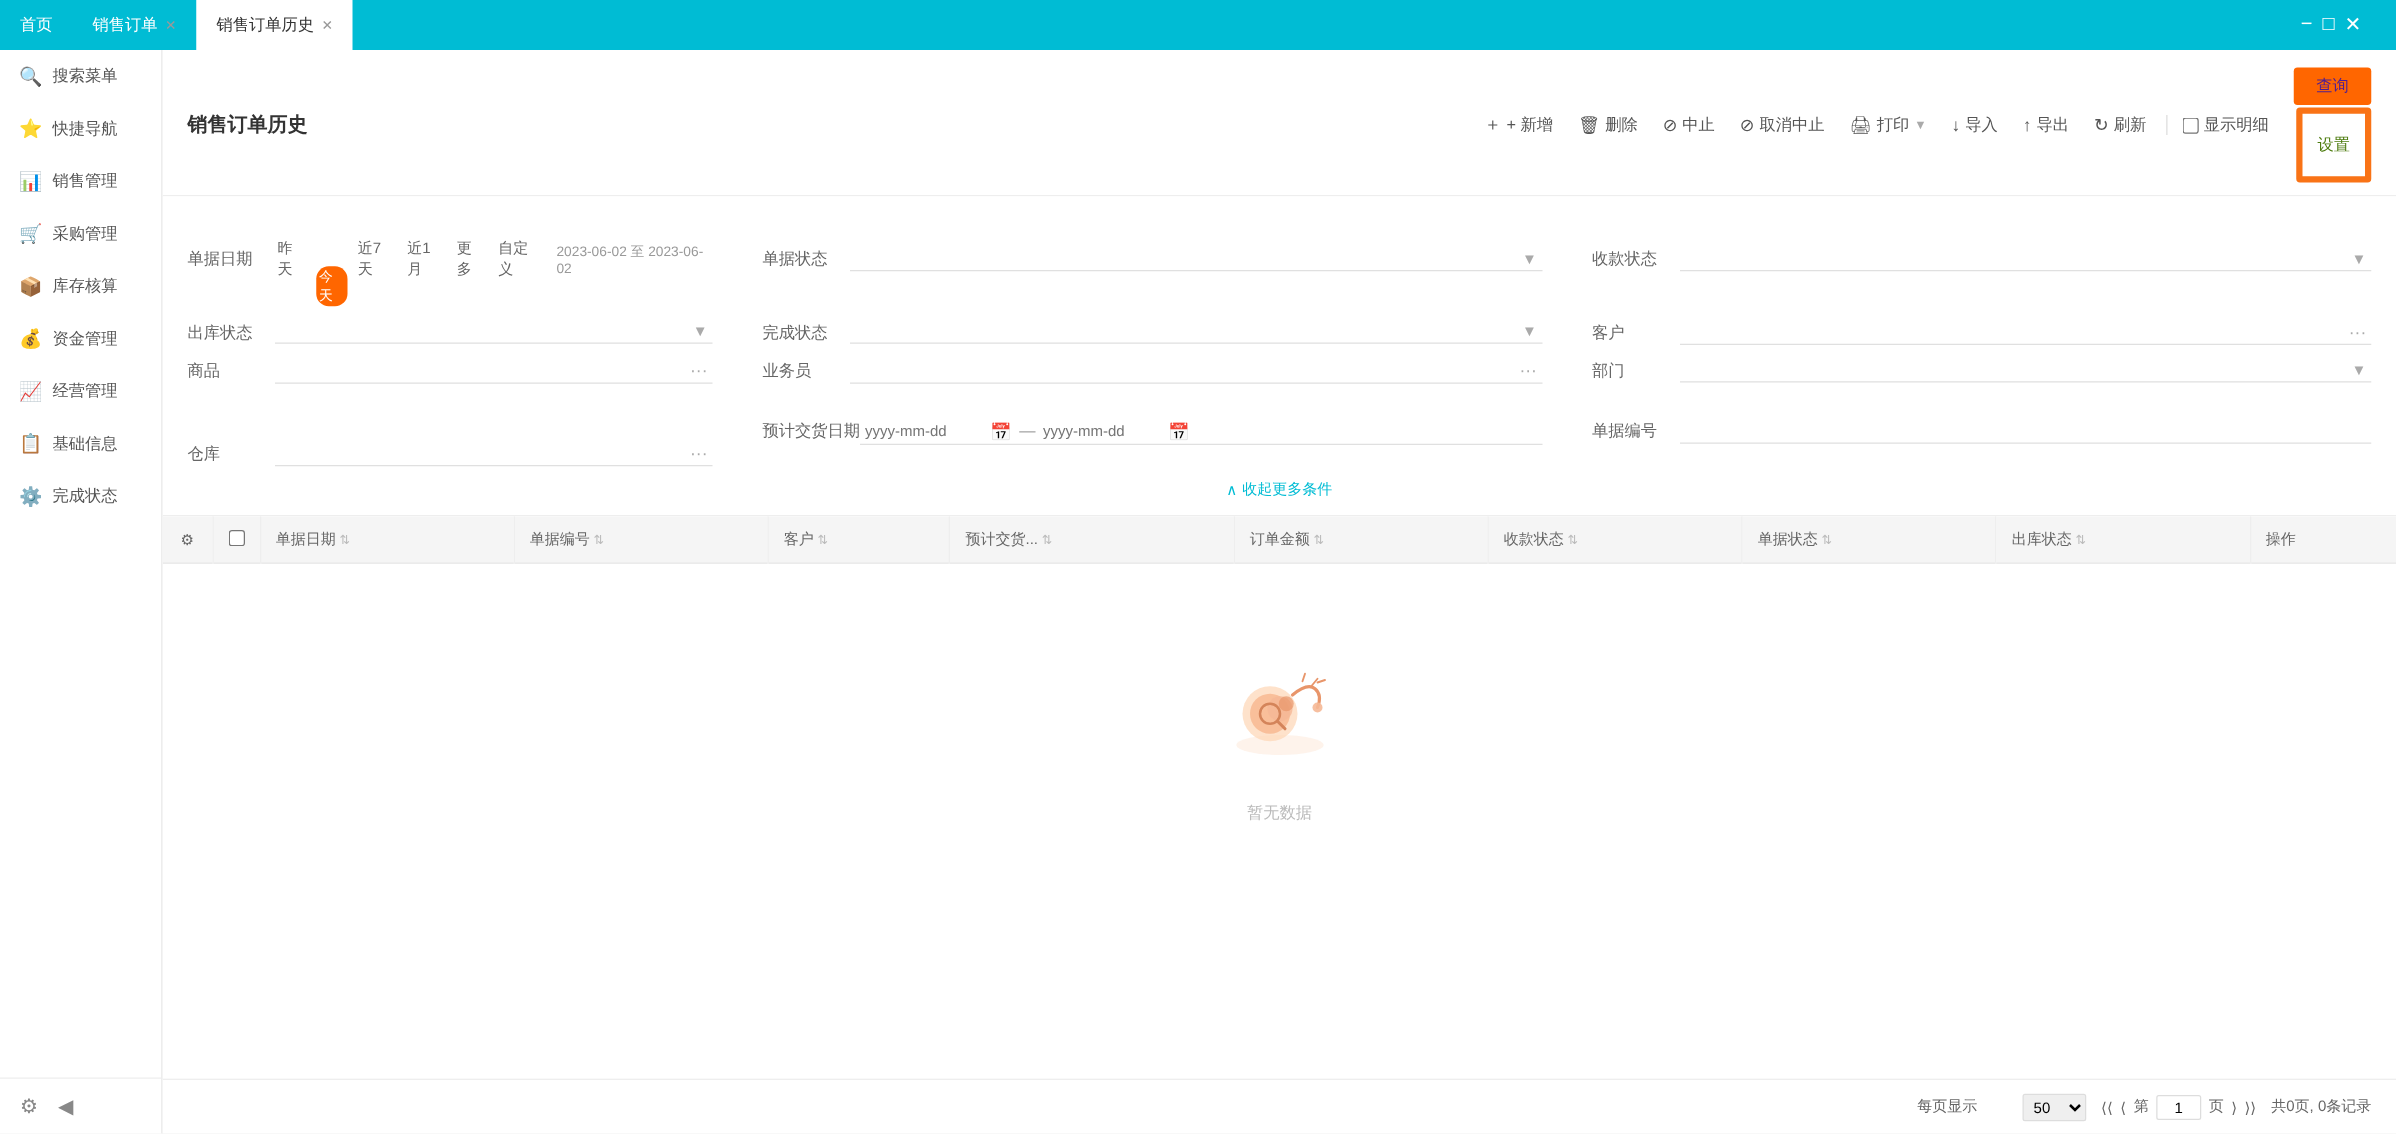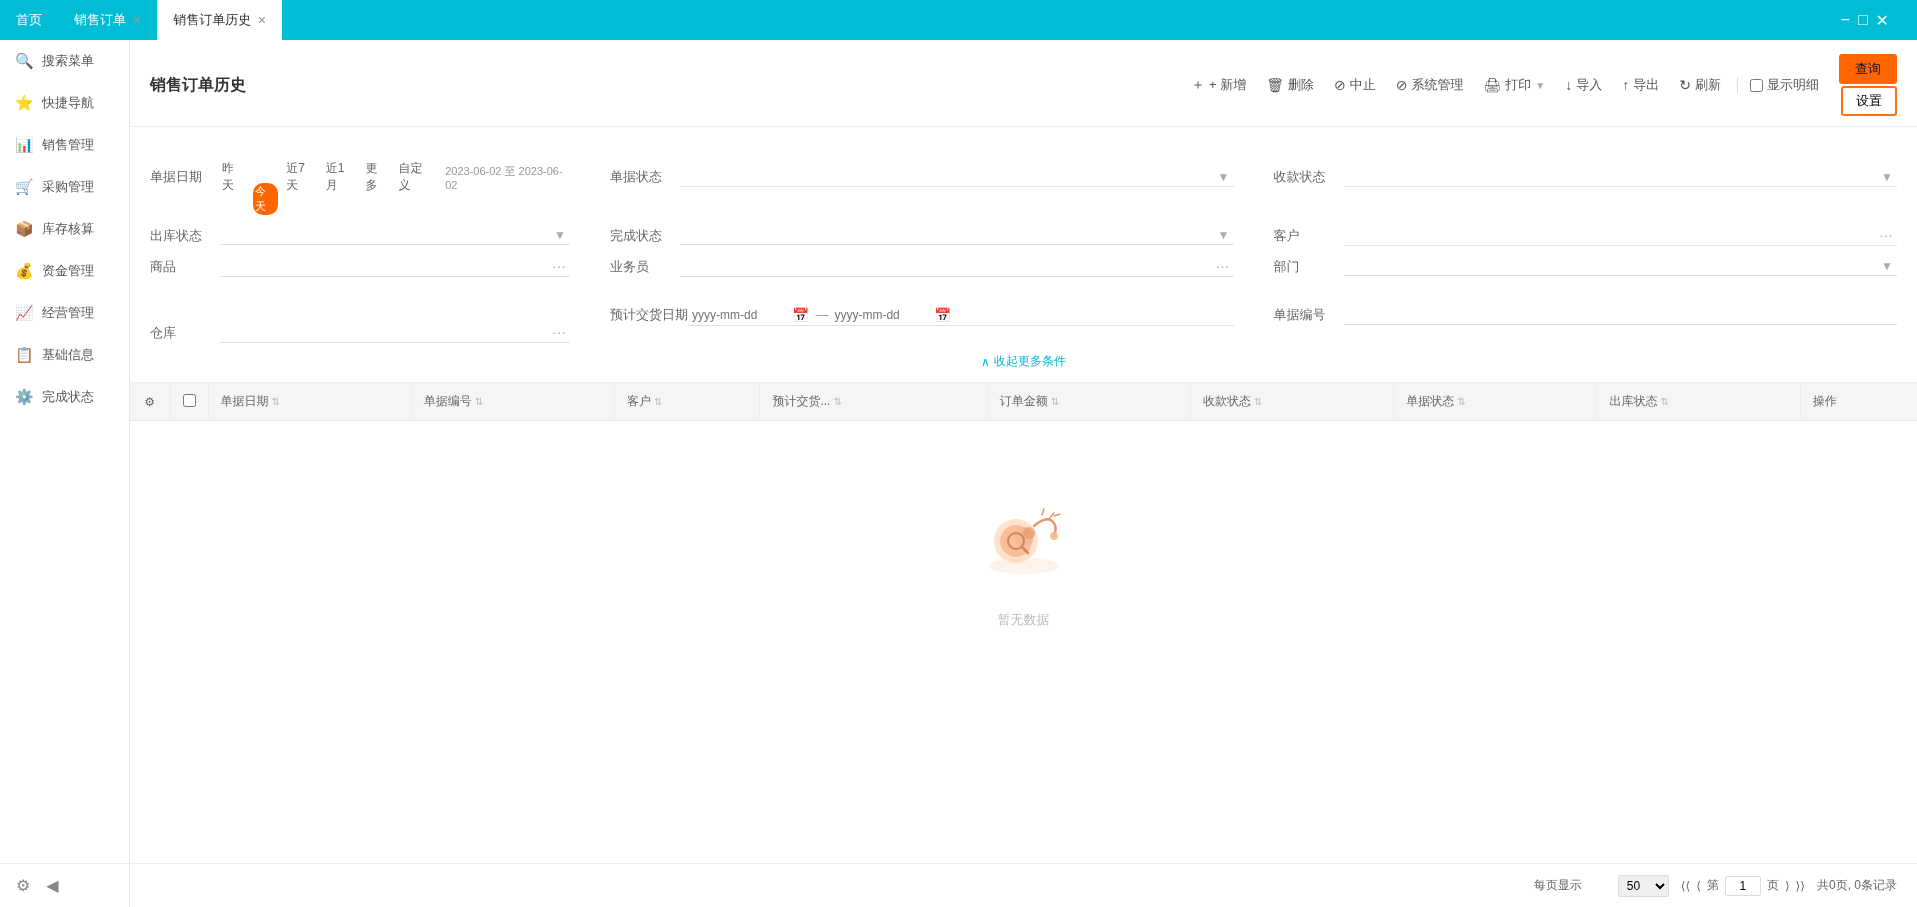--- a/index.html
+++ b/index.html
@@ -26,22 +26,22 @@
 
     
     .content { flex: 1; display: flex; flex-direction: column; overflow: hidden; }
     .content-header { padding: 14px 20px 10px 20px; display: flex; align-items: center; justify-content: space-between; background: #fff; border-bottom: 1px solid #eee; flex-shrink: 0; }
     .page-title-text { font-size: 16px; font-weight: bold; color: #333; }
     .toolbar { display: flex; align-items: center; gap: 12px; }
     .toolbar-btn { display: flex; align-items: center; gap: 4px; font-size: 13px; color: #555; cursor: pointer; padding: 0 4px; }
     .toolbar-btn .btn-icon { font-size: 14px; }
     .toolbar-divider { width: 1px; height: 16px; background: #ddd; }
     .show-detail-check { display: flex; align-items: center; gap: 4px; font-size: 13px; color: #555; }
-    .query-btn { background: #ff6600; color: #0f172a; border: none; padding: 6px 16px; border-radius: 3px; cursor: pointer; font-size: 13px; }
-    .set-btn { background: #fff; color: #000000; border: 2px solid #f97316; padding: 4px 12px; border-radius: 3px; cursor: pointer; font-size: 13px; margin-left: 2px; }
+    .query-btn { background: #ff6600; color: #4c1d95; border: none; padding: 6px 16px; border-radius: 3px; cursor: pointer; font-size: 13px; }
+    .set-btn { background: #fff; color: #4d7c0f; border: 5px solid #f97316; padding: 16px 12px; border-radius: 3px; cursor: pointer; font-size: 13px; margin-left: 2px; }
 
     
     .filter-area { background: #fff; padding: 12px 20px; border-bottom: 1px solid #eee; flex-shrink: 0; }
     .filter-row { display: flex; align-items: center; margin-bottom: 10px; gap: 0; flex-wrap: nowrap; }
     .filter-row:last-child { margin-bottom: 0; }
     .filter-item { display: flex; align-items: center; flex: 1; min-width: 0; }
     .filter-label { color: #666; min-width: 70px; flex-shrink: 0; }
     .filter-date-row { display: flex; align-items: center; gap: 6px; }
     .date-chip { background: #ff6600; color: #fff; padding: 1px 2px; border-radius: 10px; font-size: 11px; cursor: pointer; margin-top: 44px; }
     .date-option { font-size: 12px; color: #666; cursor: pointer; padding: 0 2px; }
@@ -160,21 +160,21 @@
         <div class="toolbar-btn">
           <span class="btn-icon">🗑</span>
           <span>删除</span>
         </div>
         <div class="toolbar-btn">
           <span class="btn-icon">⊘</span>
           <span>中止</span>
         </div>
         <div class="toolbar-btn">
           <span class="btn-icon">⊘</span>
-          <span>系统管理</span>
+          <span>取消中止</span>
         </div>
         <div class="toolbar-btn">
           <span class="btn-icon">🖨</span>
           <span>打印</span>
           <span style="font-size:10px;color:#aaa;">▼</span>
         </div>
         <div class="toolbar-btn">
           <span class="btn-icon">↓</span>
           <span>导入</span>
         </div>

